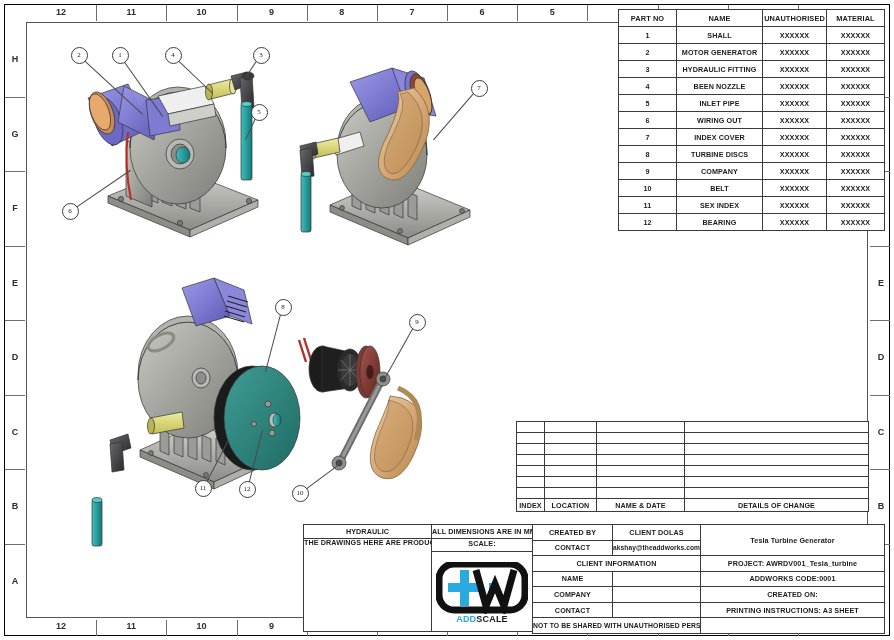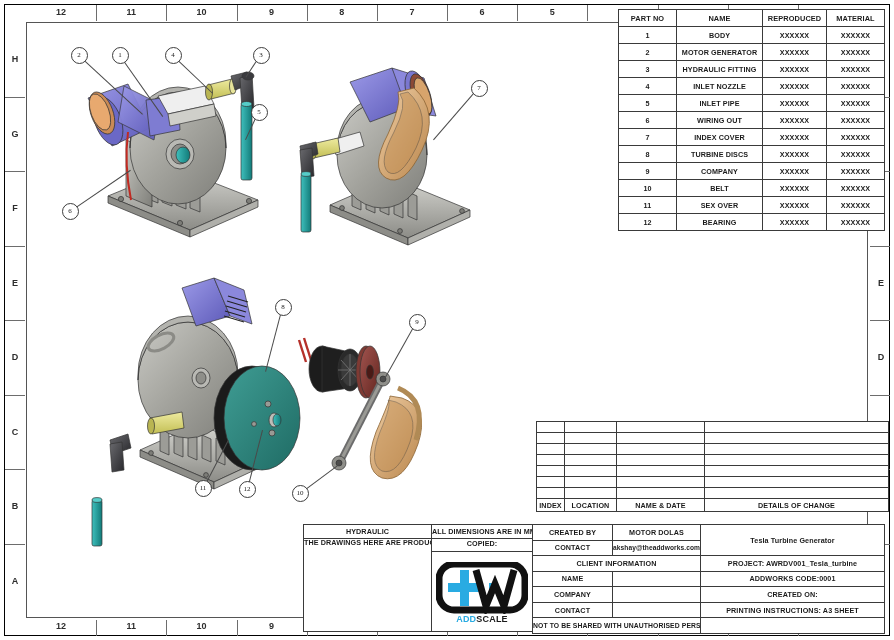--- a/index.html
+++ b/index.html
@@ -50,21 +50,21 @@
   }
   
   #parts-list {
     position: absolute; left: 618px; top: 9px;
     width: 266px;
   }
   #parts-list td, #parts-list th { height: 17px; }
   #parts-list thead th { font-size: 7.4px; }
   
   #rev-table {
-    position: absolute; left: 536px; top: 421px;
+    position: absolute; left: 516px; top: 421px;
     width: 352px;
   }
   #rev-table td { height: 11px; }
   #rev-table td.hdr { height: 13px; }
   
   #title-block {
     position: absolute; left: 532px; top: 524px;
     width: 352px; height: 110px;
   }
   #title-block td { height: 15px; font-weight: bold; }
@@ -442,46 +442,46 @@
     <colgroup>
         <col style="width:58px">
         <col style="width:86px">
         <col style="width:64px">
         <col style="width:58px">
       </colgroup>
     <thead>
       <tr>
         <th>PART NO</th>
         <th>NAME</th>
-        <th>REPRODUCED</th>
+        <th>UNAUTHORISED</th>
         <th>MATERIAL</th>
       </tr>
     </thead>
     <tbody id="parts-list-body">
         <tr>
           <td>1</td>
-          <td>BODY</td>
+          <td>SHALL</td>
           <td>XXXXXX</td>
           <td>XXXXXX</td>
         </tr>
         <tr>
           <td>2</td>
           <td>MOTOR GENERATOR</td>
           <td>XXXXXX</td>
           <td>XXXXXX</td>
         </tr>
         <tr>
           <td>3</td>
           <td>HYDRAULIC FITTING</td>
           <td>XXXXXX</td>
           <td>XXXXXX</td>
         </tr>
         <tr>
           <td>4</td>
-          <td>INLET NOZZLE</td>
+          <td>BEEN NOZZLE</td>
           <td>XXXXXX</td>
           <td>XXXXXX</td>
         </tr>
         <tr>
           <td>5</td>
           <td>INLET PIPE</td>
           <td>XXXXXX</td>
           <td>XXXXXX</td>
         </tr>
         <tr>
@@ -509,21 +509,21 @@
           <td>XXXXXX</td>
         </tr>
         <tr>
           <td>10</td>
           <td>BELT</td>
           <td>XXXXXX</td>
           <td>XXXXXX</td>
         </tr>
         <tr>
           <td>11</td>
-          <td>SEX OVER</td>
+          <td>SEX INDEX</td>
           <td>XXXXXX</td>
           <td>XXXXXX</td>
         </tr>
         <tr>
           <td>12</td>
           <td>BEARING</td>
           <td>XXXXXX</td>
           <td>XXXXXX</td>
         </tr>
       </tbody>
@@ -592,21 +592,21 @@
 
   <table class="dwg" id="title-block">
     <colgroup>
         <col style="width:80px">
         <col style="width:88px">
         <col style="width:184px">
       </colgroup>
     <tbody>
         <tr>
       <td>CREATED BY</td>
-      <td>MOTOR DOLAS</td>
+      <td>CLIENT DOLAS</td>
       <td rowspan="2" class="project-title">Tesla Turbine Generator</td>
     </tr>
     <tr>
       <td>CONTACT</td>
       <td class="lowcase" style="font-size:6.6px">akshay@theaddworks.com</td>
     </tr>
     <tr>
       <td colspan="2">CLIENT INFORMATION</td>
       <td class="left-al">PROJECT: AWRDV001_Tesla_turbine</td>
     </tr>
@@ -637,21 +637,21 @@
         <col style="width:128px">
         <col style="width:101px">
       </colgroup>
     <tbody>
         <tr>
       <td class="disc-hdr">HYDRAULIC</td>
       <td class="dim-cell">ALL DIMENSIONS ARE IN MM</td>
     </tr>
     <tr>
       <td rowspan="2" class="disc-body">THE DRAWINGS HERE ARE PRODUCED BY AND FOR ADDWORKS. ADDWORKS ASSERTS ITS RIGHT OVER THE DRAWINGS THAT HAS BEEN CONCEIVED BY THE DINT OF ITS EFFORTS AND ALSO VIEWS REPRODUCTION OF THE DRAWING, AS IS OR BY MAKING COSMETIC CHANGES, AS A VIOLATION. NO PART OF THIS DRAWING SHALL BE COPIED OR REPRODUCED WITHOUT A WRITTEN CONSENT.</td>
-      <td class="scale-cell" style="height:13px">COPIED:</td>
+      <td class="scale-cell" style="height:13px">SCALE:</td>
     </tr>
     <tr>
       <td class="logo-cell">
         <div class="logo-wrap">
           <svg width="92" height="52" viewBox="0 0 92 52">
             <rect x="3" y="2" width="86" height="46" rx="15" ry="15" fill="none" stroke="#111" stroke-width="7"></rect>
             <rect x="24" y="8" width="9" height="36" fill="#29abe2"></rect>
             <rect x="12" y="21" width="44" height="9" fill="#29abe2"></rect>
             <rect x="44" y="21" width="9" height="9" fill="#ffffff"></rect>
             <path d="M40,8 L50,44 L59,22 L68,44 L78,8" fill="none" stroke="#111" stroke-width="7" stroke-linejoin="miter"></path>

